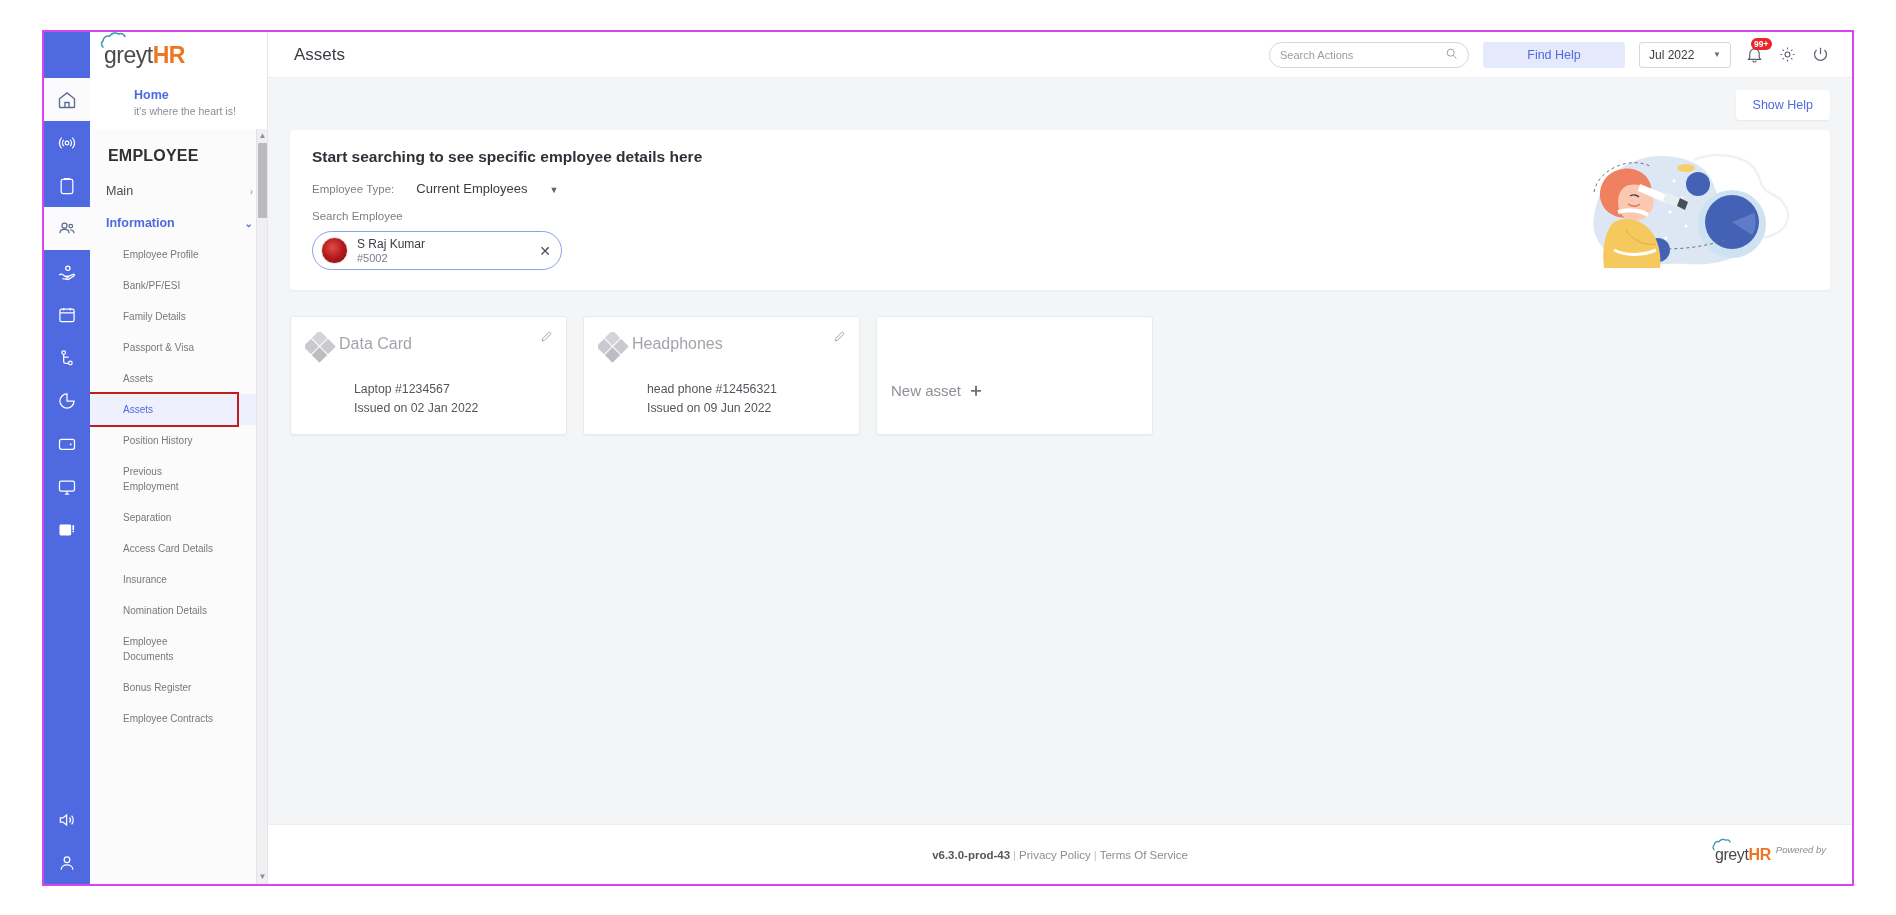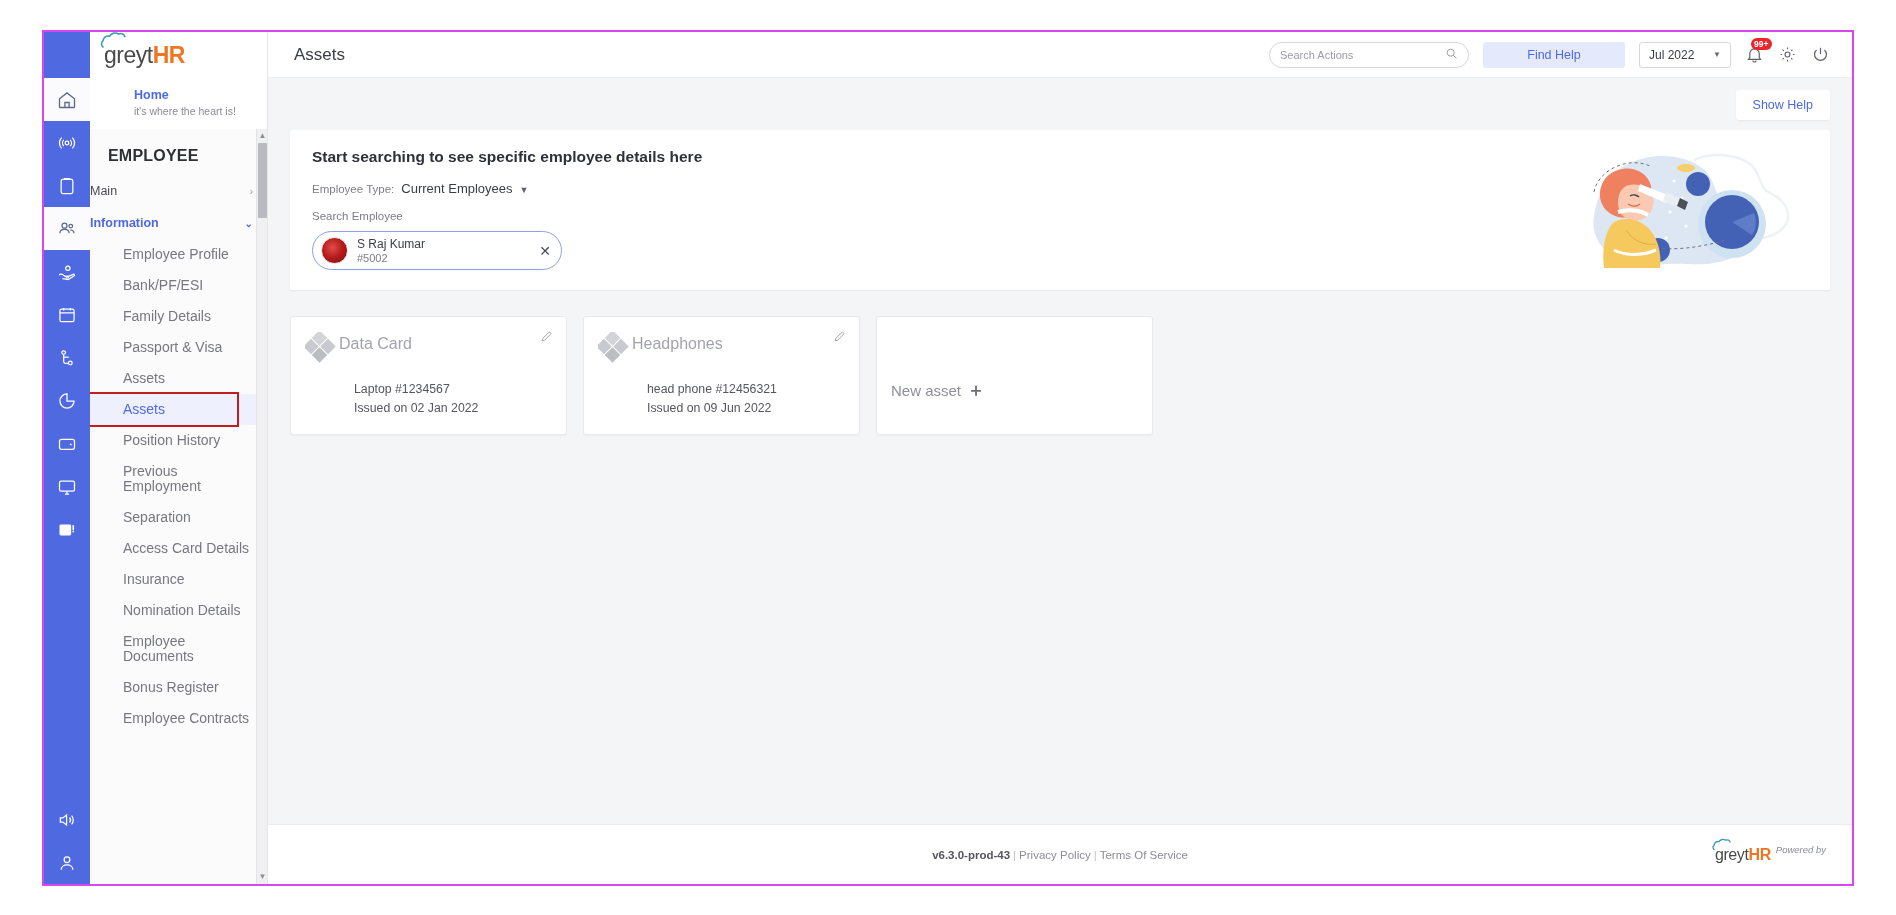--- a/index.html
+++ b/index.html
@@ -82,30 +82,30 @@
   }
   .nav-section {
     font-size: 16px;
     font-weight: 700;
     color: #2f3033;
     padding: 10px 0 10px 18px;
     letter-spacing: 0.2px;
   }
   .nav-group {
     display: flex; align-items: center; justify-content: space-between;
-    padding: 9px 14px 9px 0;
+    padding: 9px 14px 9px 16px;
     font-size: 12.5px;
     color: #4a4a52;
   }
   .nav-group.active { color: #4f6ae0; font-weight: 700; }
   .nav-group .chev { font-size: 10px; color: #9a9aa4; }
   .nav-group.active .chev { color: #4f6ae0; }
   .nav-item {
     padding: 8px 8px 8px 33px;
-    font-size: 14px;
+    font-size: 10px;
     color: #77777f;
     line-height: 15px;
   }
   .nav-item.selected {
     color: #4f6ae0;
     background: #eef1fd;
     position: relative;
   }
   .nav-item.annotated::after {
     content: "";
@@ -219,21 +219,21 @@
 
   .search-panel {
     background: #ffffff;
     border-radius: 3px;
     padding: 18px 22px 20px 22px;
     position: relative;
     min-height: 150px;
     box-shadow: 0 1px 2px rgba(0,0,0,0.05);
   }
   .panel-heading { font-size: 15.5px; color: #2f3138; font-weight: 700; }
-  .emp-type-row { margin-top: 15px; display: flex; align-items: baseline; gap: 7px; }
+  .emp-type-row { margin-top: 15px; display: flex; align-items: baseline; gap: 22px; }
   .emp-type-label { font-size: 11.5px; color: #7d7d87; }
   .emp-type-value { font-size: 13px; color: #3b3d45; }
   .emp-type-caret { color: #5f6070; font-size: 9px; }
   .search-emp-label { font-size: 11.5px; color: #7d7d87; margin-top: 14px; }
   .emp-chip {
     margin-top: 9px;
     width: 250px; height: 39px;
     border: 1px solid #8ea0ea;
     border-radius: 20px;
     display: flex; align-items: center;

